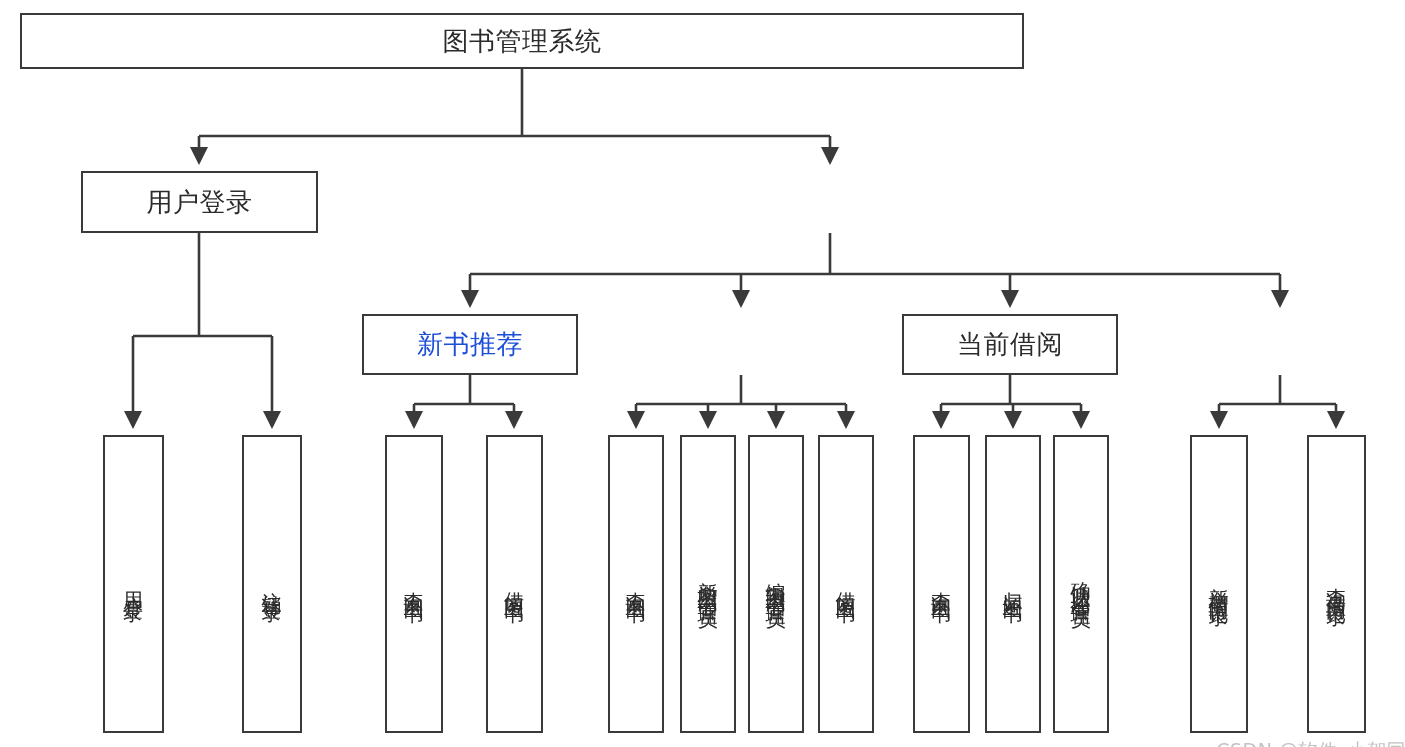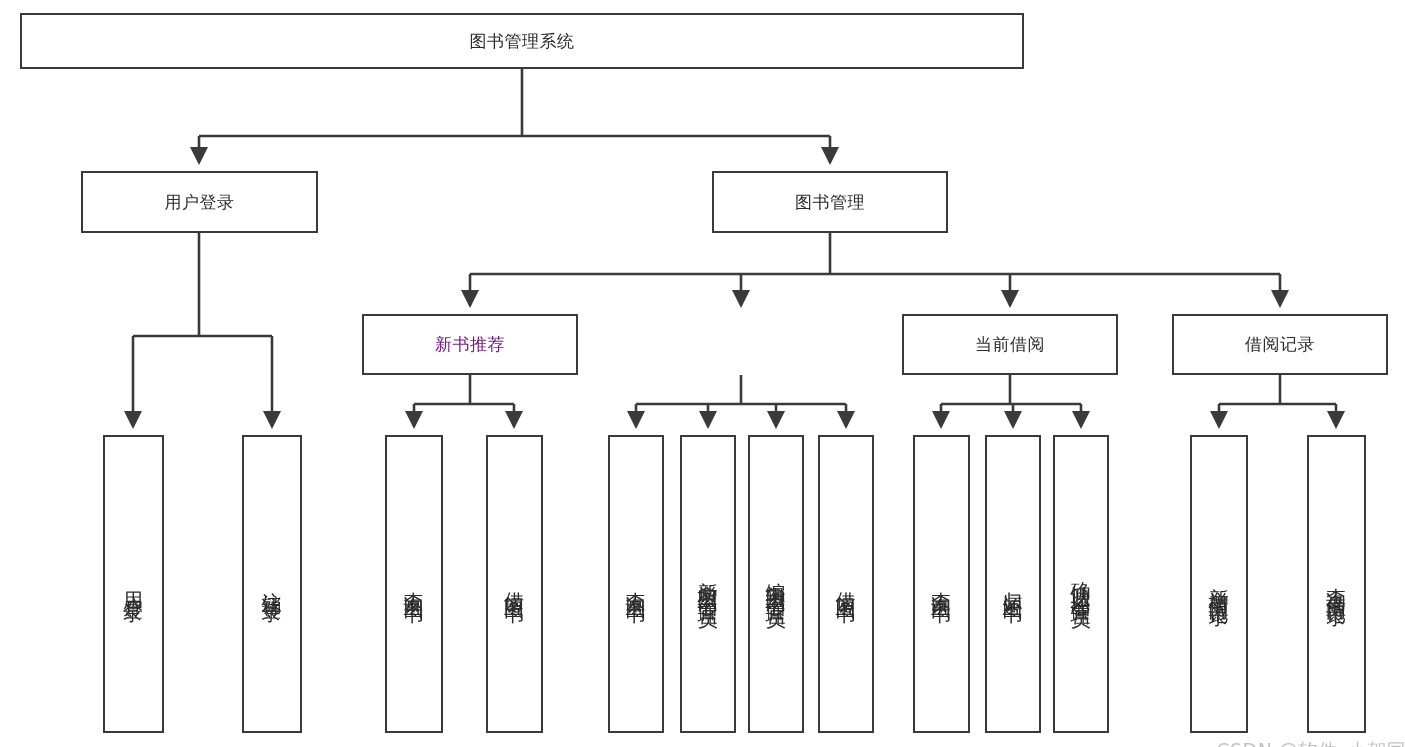--- a/index.html
+++ b/index.html
@@ -38,21 +38,21 @@
     color: #2b2b2b;
     z-index: 2;
   }
   .node-label {
     display: block;
     text-align: center;
     line-height: 1.18;
     white-space: pre;
   }
   .node.horiz .node-label {
-    font-size: 17px;
+    font-size: 26px;
     letter-spacing: 0.5px;
   }
   .node.vert {
     align-items: center;
     justify-content: center;
   }
   .node.vert .node-label {
     writing-mode: vertical-rl;
     text-orientation: upright;
     font-size: 20px;
@@ -124,32 +124,26 @@
     </g>
   </svg>
 
   <div class="node horiz" style="left: 20px; top: 13px; width: 1004px; height: 56px; border-color: rgb(58, 58, 58); background: rgb(255, 255, 255); color: rgb(43, 43, 43);">
     <span class="node-label">图书管理系统</span>
   </div>
 
   <div class="node horiz" style="left: 81px; top: 171px; width: 237px; height: 62px; border-color: rgb(58, 58, 58); background: rgb(255, 255, 255); color: rgb(43, 43, 43);">
     <span class="node-label">用户登录</span>
   </div>
-  <div class="node horiz" style="left: 712px; top: 171px; width: 236px; height: 62px; border-color: rgb(58, 58, 58); background: rgb(255, 255, 255); color: rgb(43, 43, 43);">
-    <span class="node-label">图书管理</span>
-  </div>
 
-  <div class="node horiz" style="left: 362px; top: 314px; width: 216px; height: 61px; border-color: rgb(58, 58, 58); background: rgb(255, 255, 255); color: #701a75;">
+  <div class="node horiz" style="left: 362px; top: 314px; width: 216px; height: 61px; border-color: rgb(58, 58, 58); background: rgb(255, 255, 255); color: #1d4ed8;">
     <span class="node-label">新书推荐</span>
   </div>
   <div class="node horiz" style="left: 902px; top: 314px; width: 216px; height: 61px; border-color: rgb(58, 58, 58); background: rgb(255, 255, 255); color: rgb(43, 43, 43); align-items: center;">
     <span class="node-label">当前借阅</span>
-  </div>
-  <div class="node horiz" style="left: 1172px; top: 314px; width: 216px; height: 61px; border-color: rgb(58, 58, 58); background: rgb(255, 255, 255); color: rgb(43, 43, 43);">
-    <span class="node-label">借阅记录</span>
   </div>
 
   <div class="node vert" style="left: 103px; top: 435px; width: 61px; height: 298px; border-color: rgb(58, 58, 58); background: rgb(255, 255, 255); color: rgb(43, 43, 43);">
     <span class="node-label">用户登录</span>
   </div>
   <div class="node vert" style="left: 242px; top: 435px; width: 60px; height: 298px; border-color: rgb(58, 58, 58); background: rgb(255, 255, 255); color: rgb(43, 43, 43);">
     <span class="node-label">注销登录</span>
   </div>
   <div class="node vert" style="left: 385px; top: 435px; width: 58px; height: 298px; border-color: rgb(58, 58, 58); background: rgb(255, 255, 255); color: rgb(43, 43, 43);">
     <span class="node-label">查询图书</span>

